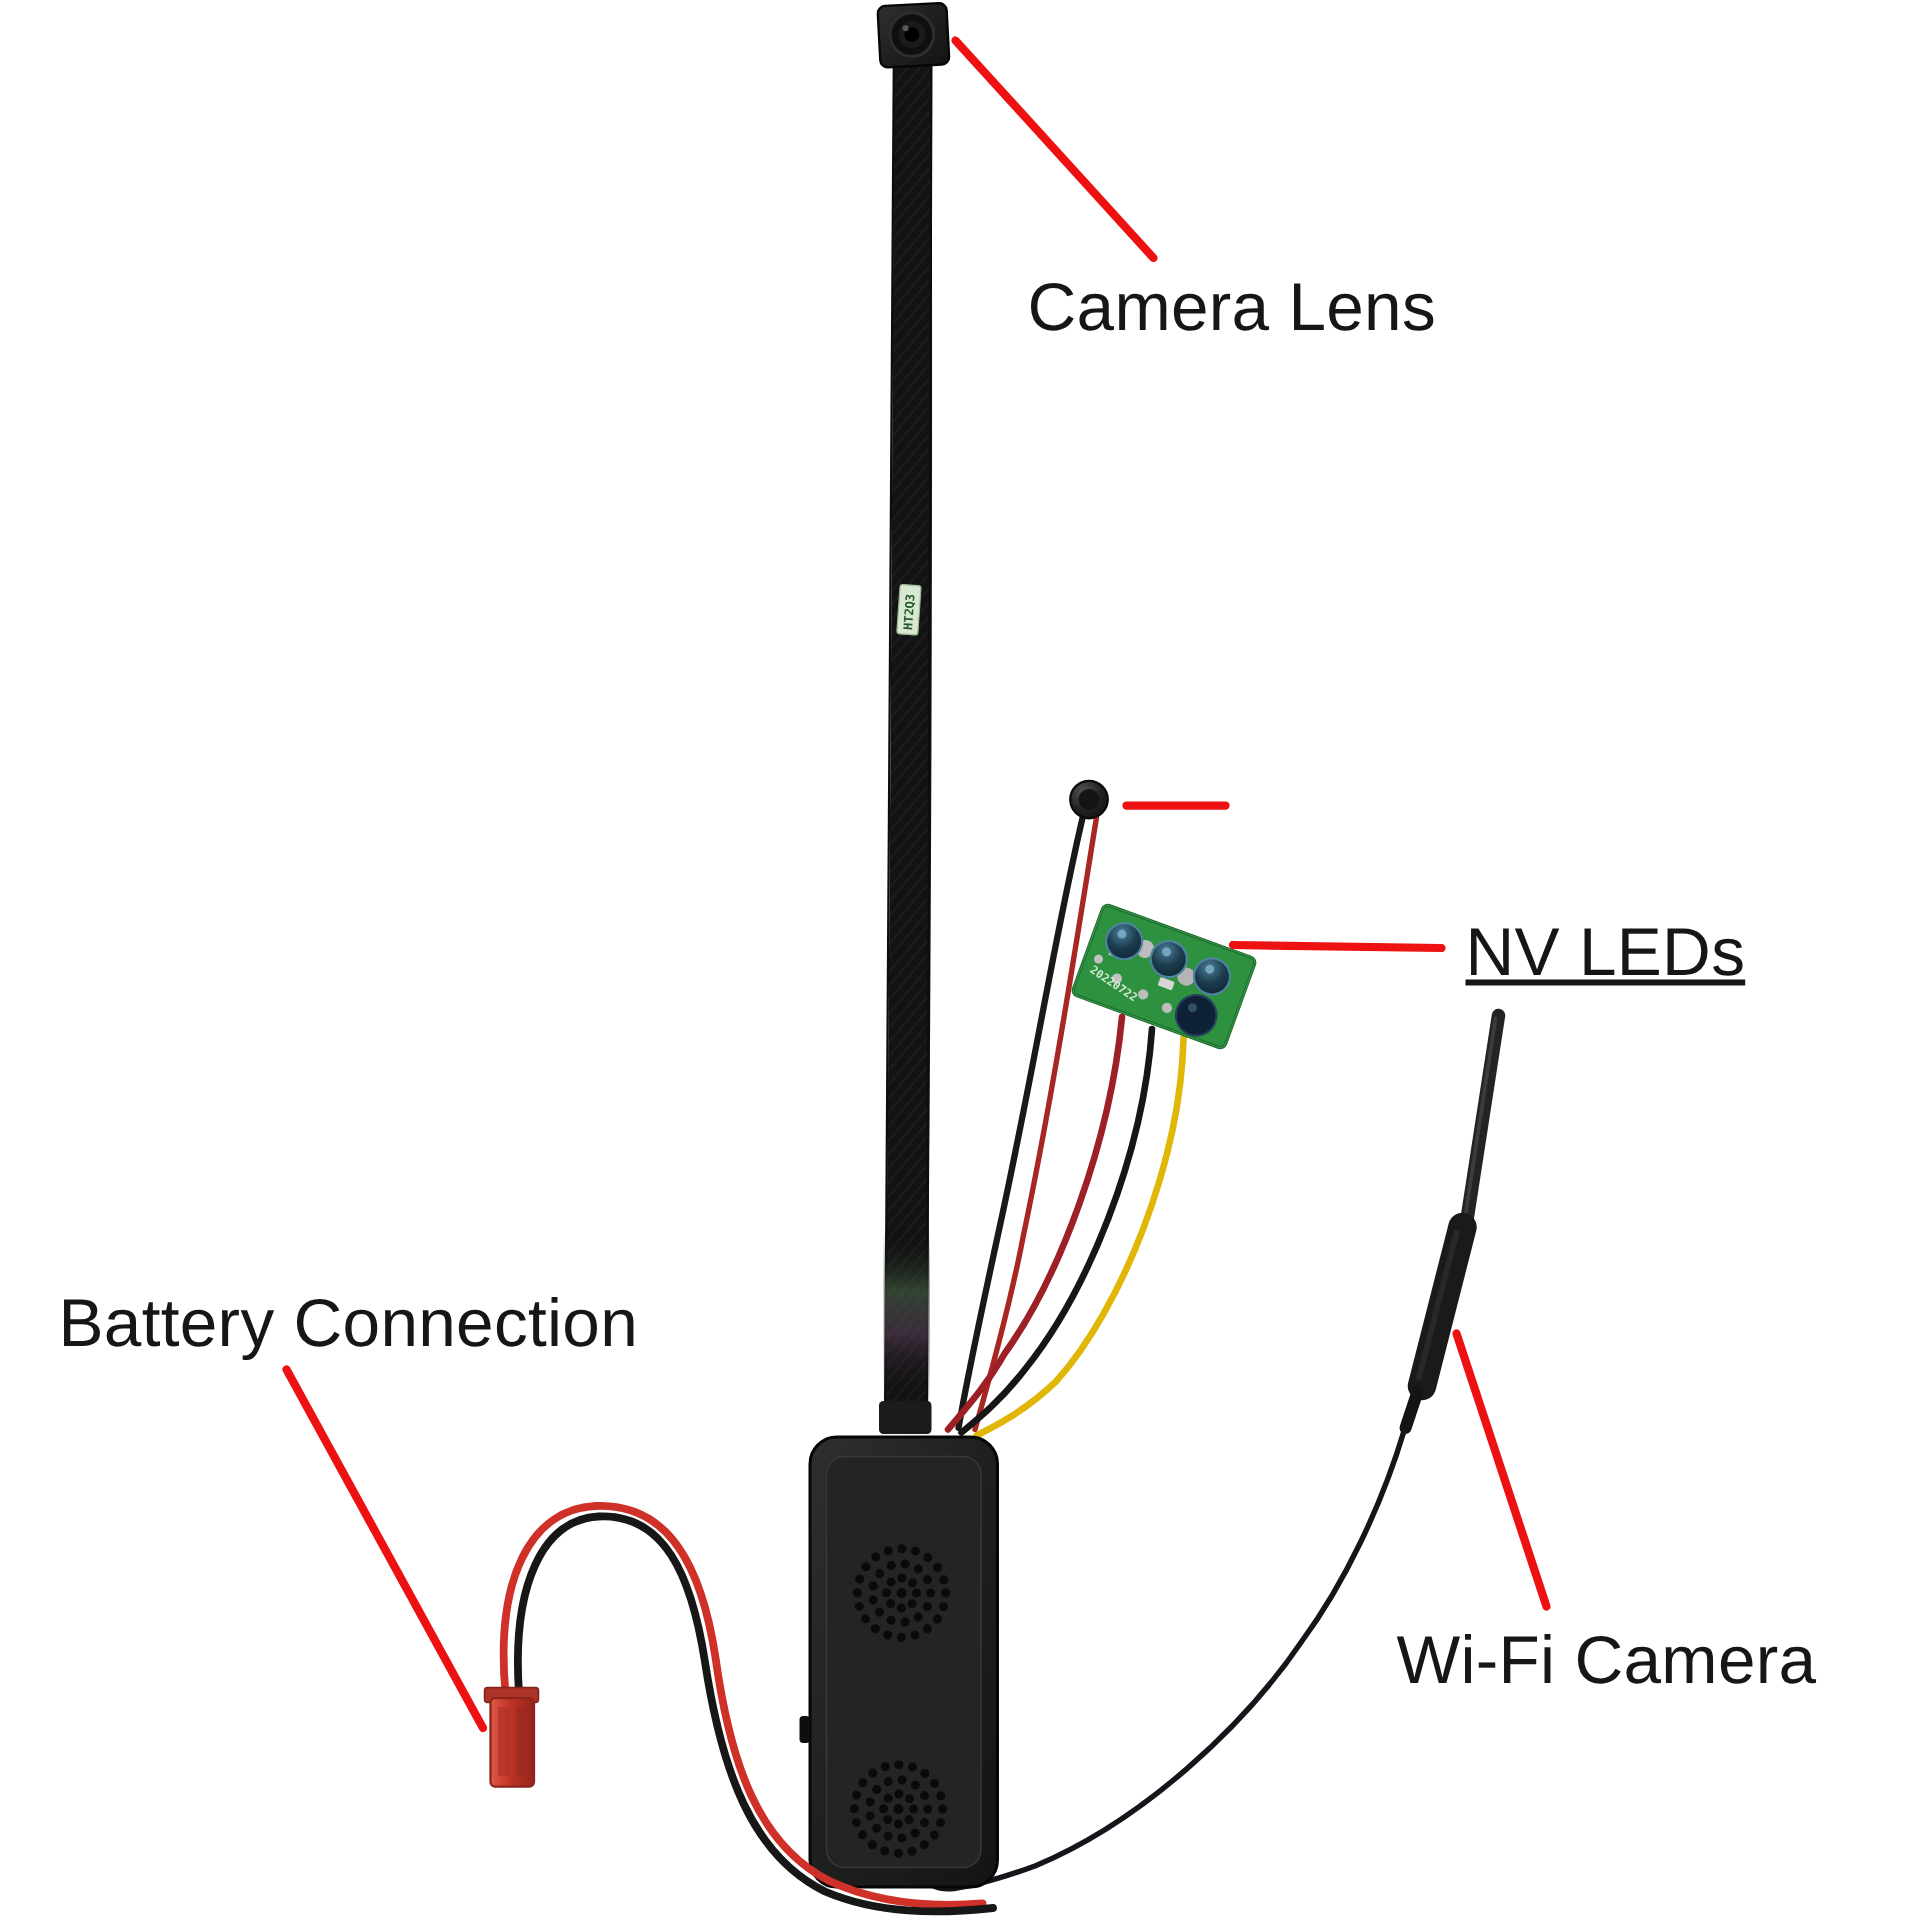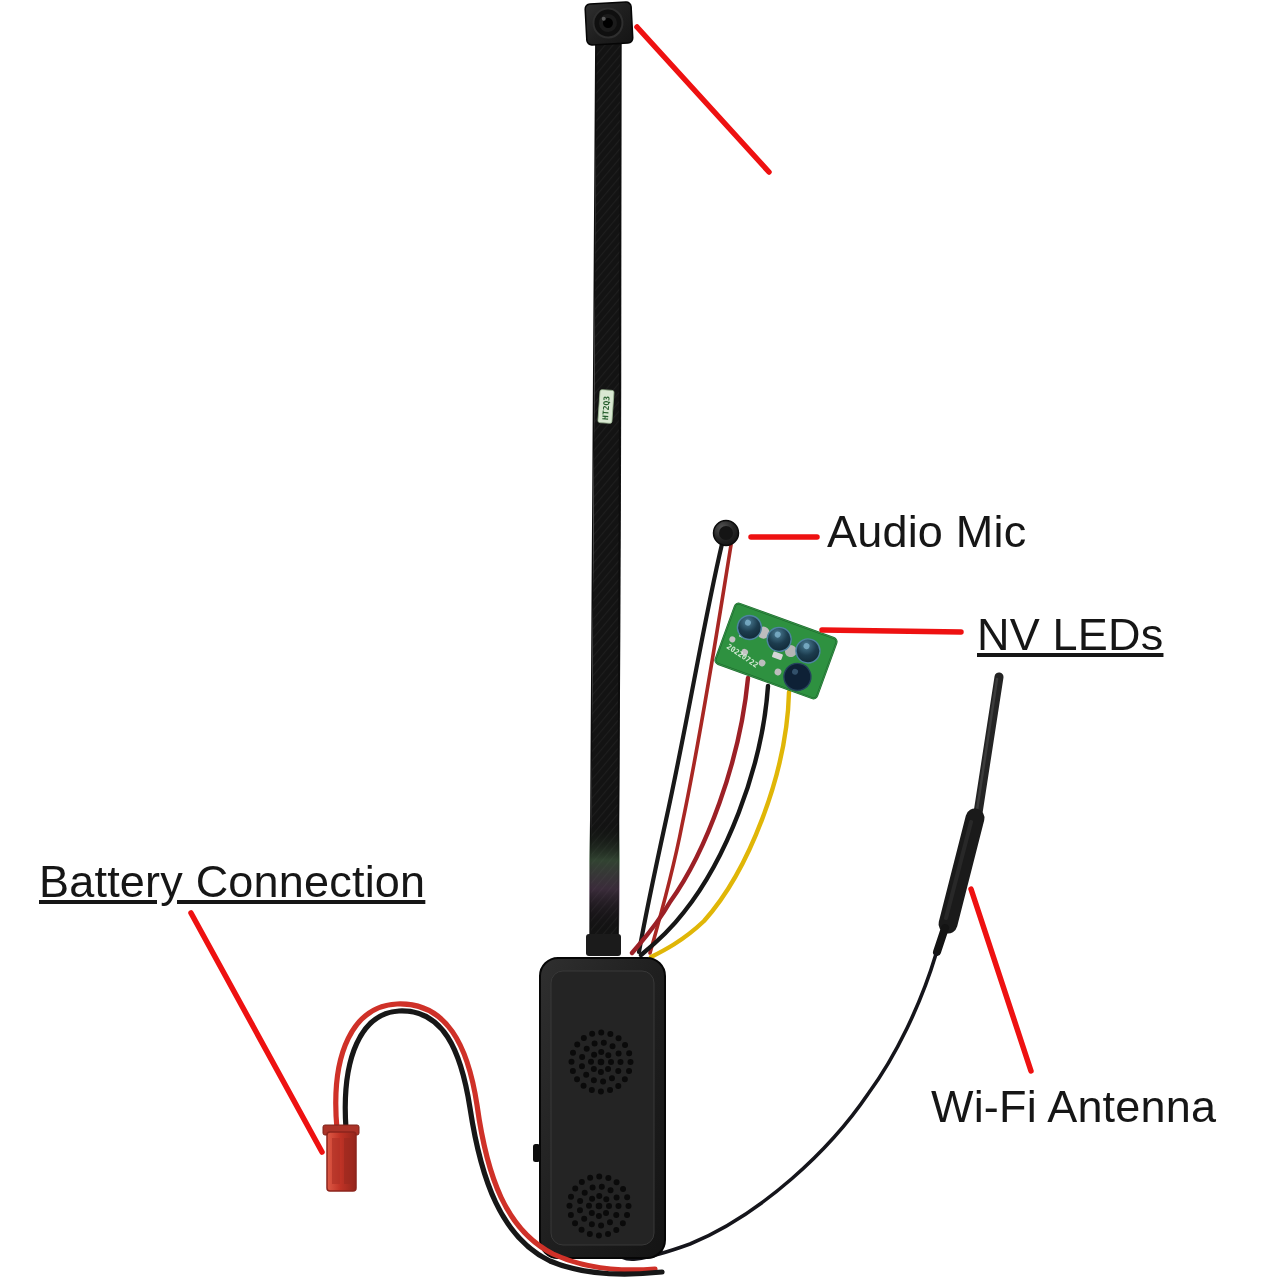--- a/index.html
+++ b/index.html
@@ -155,18 +155,18 @@
     <rect x="344" y="1138" width="8" height="46" fill="#9c2a20" opacity="0.7"></rect>
   </g>
 
   <line class="leader" x1="637" y1="27" x2="769" y2="172"></line>
   <line class="leader" x1="751" y1="537" x2="817" y2="537"></line>
   <line class="leader" x1="822" y1="630" x2="961" y2="632"></line>
   <line class="leader" x1="191" y1="913" x2="322" y2="1152"></line>
   <line class="leader" x1="971" y1="889" x2="1031" y2="1071"></line>
 </svg>
 
-<div class="label" style="left:827px; top:506px;">Audio Mic</div>
+<div class="label" style="left:685px; top:179px;">Camera Lens</div>
 <div class="label" style="left:977px; top:609px;text-decoration:underline;">NV LEDs</div>
-<div class="label" style="left:39px; top:856px;text-decoration:underline;">Battery Connection</div>
-<div class="label" style="left:931px; top:1081px;">Wi-Fi Antenna</div>
+<div class="label" style="left:39px; top:856px;">Battery Connection</div>
+<div class="label" style="left:931px; top:1081px;">Wi-Fi Camera</div>
 
 </div>
 
 </body></html>

